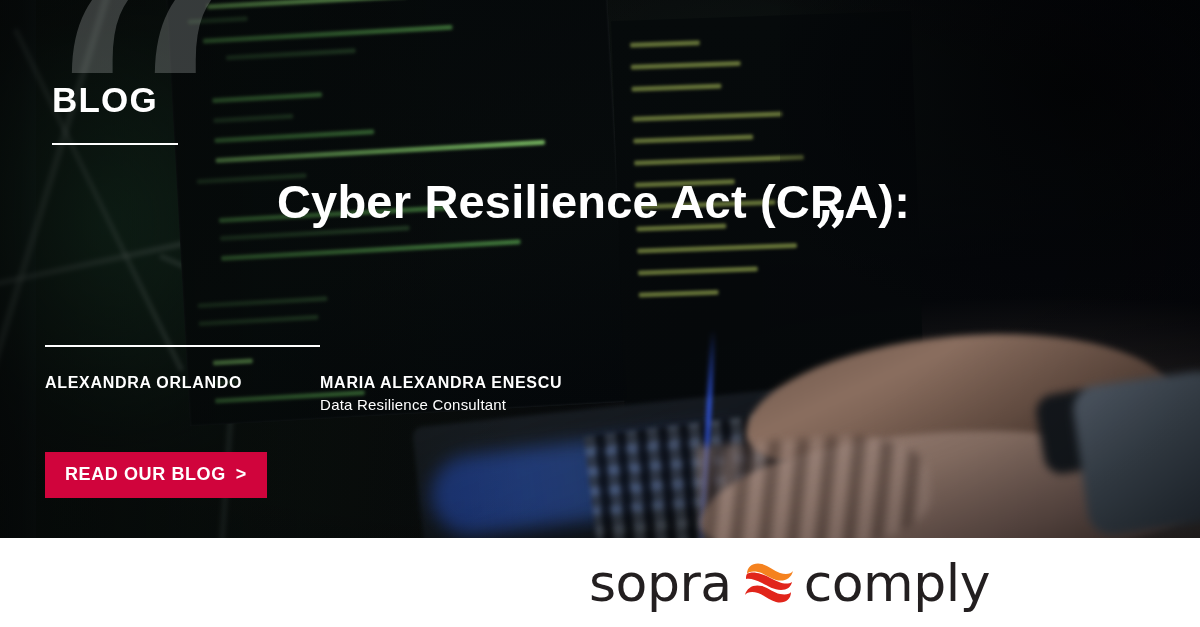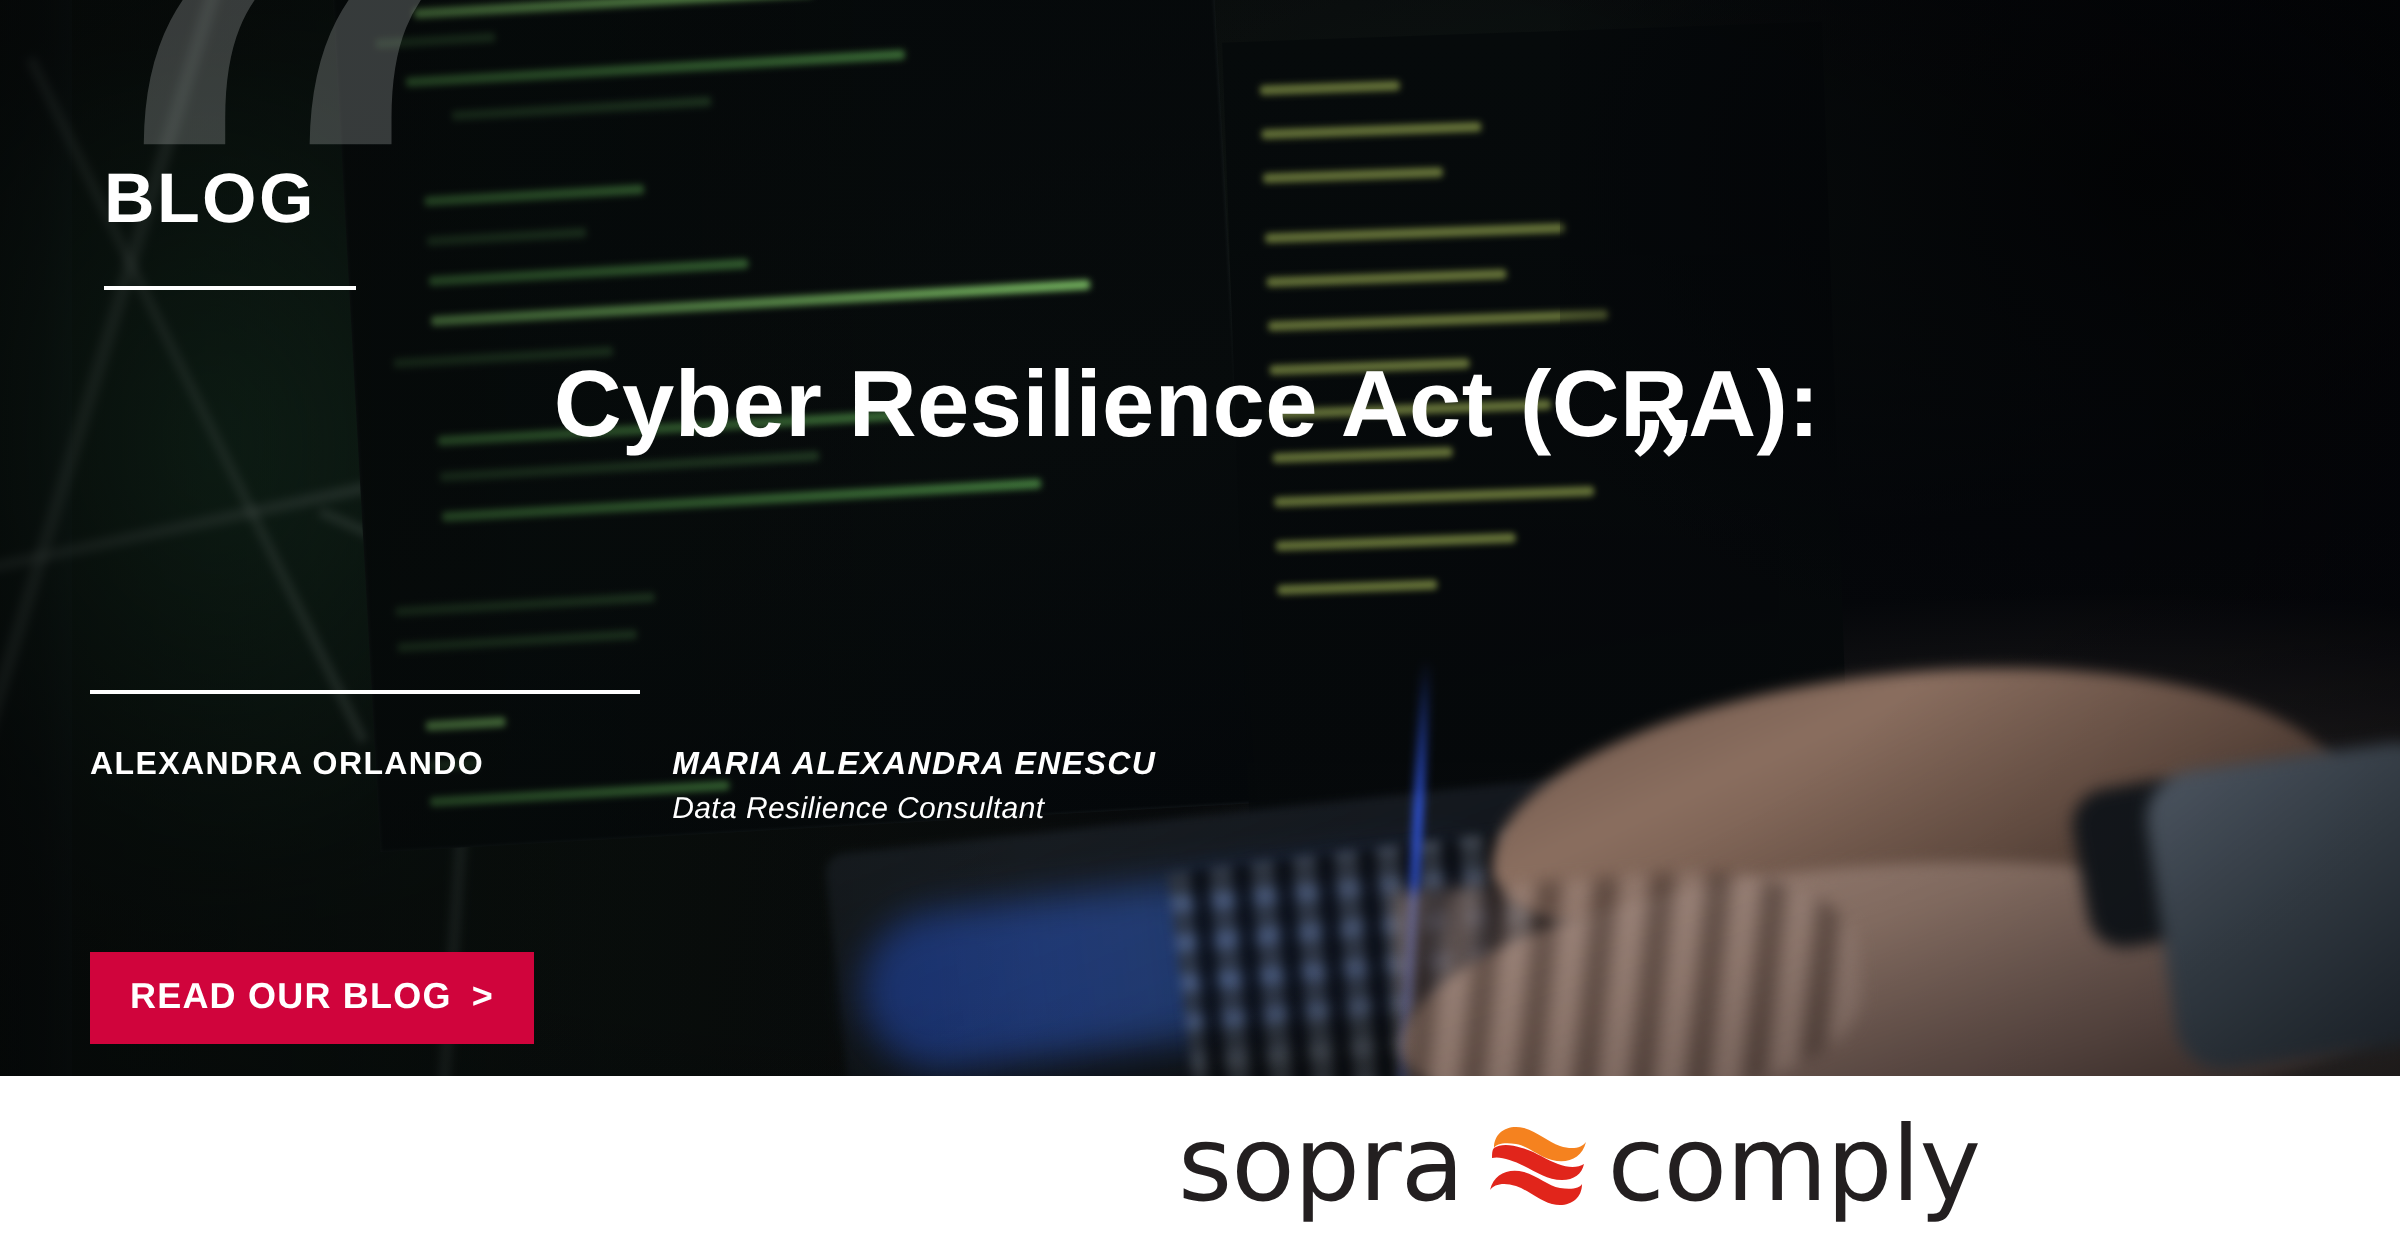--- a/index.html
+++ b/index.html
@@ -297,38 +297,37 @@
     letter-spacing:0.7px;
     white-space:nowrap;
   }
   .author-role {
     margin-top:4px;
     font-size:15px;
     font-weight:300;
     letter-spacing:0.2px;
     white-space:nowrap;
   }
-  .author-col.second { margin-left:16px;font-style:italic; }
+  .author-col.second { margin-left:0; }
 
   .cta {
     position:absolute;
     left:45px; top:452px;
     display:inline-flex;
     align-items:center;
     gap:10px;
     padding:12px 20px 13px 20px;
     background:#D0043C;
     color:#ffffff;
     font-size:18px;
     font-weight:bold;
     letter-spacing:0.6px;
     cursor:pointer;
     border:none;
     font-family:"Liberation Sans", sans-serif;
-    margin-top:24px;
   }
   .cta-arrow { font-size:18px; font-weight:bold; }
 
   
   .footer {
     position:absolute;
     left:0; top:538px;
     width:1016px; height:89px;
     background:#ffffff;
     display:flex;

